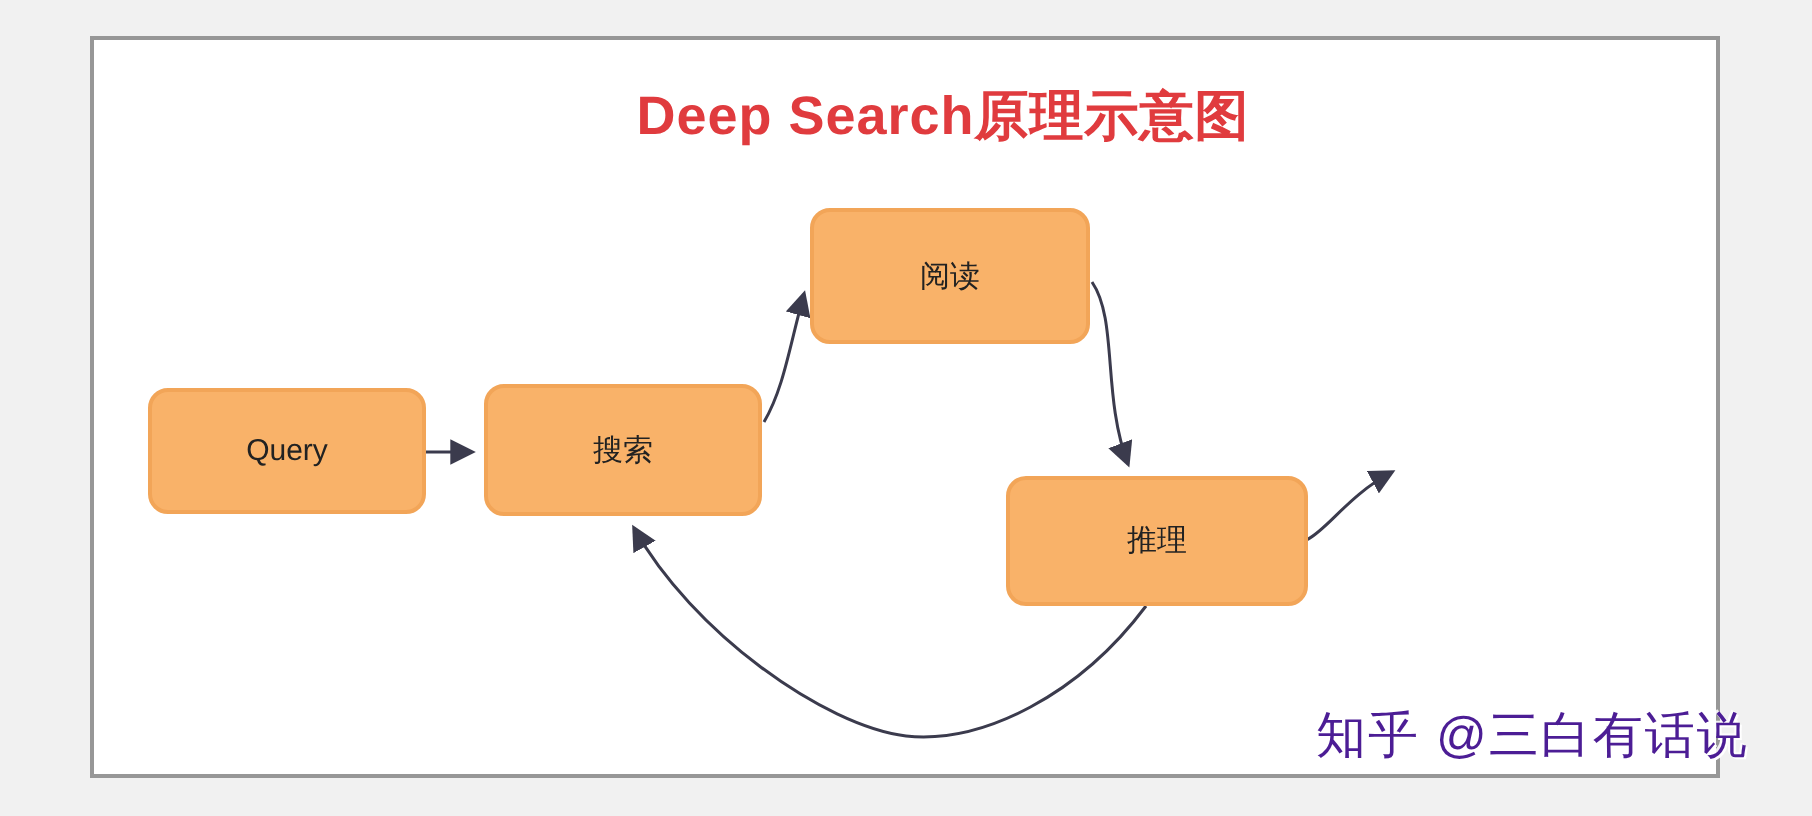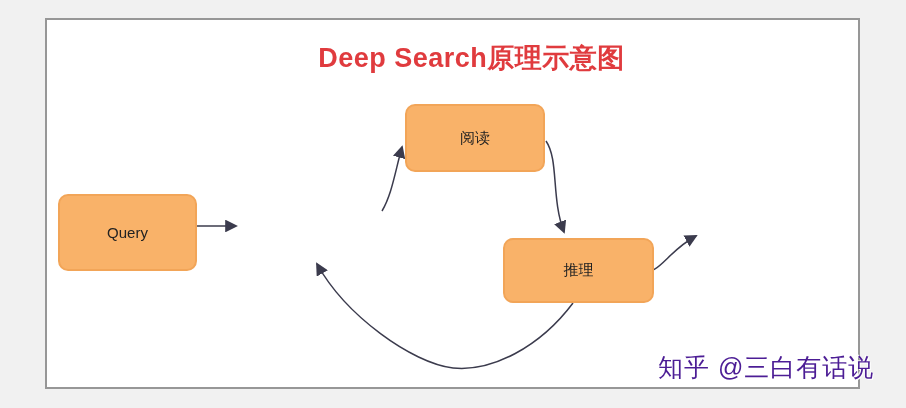--- a/index.html
+++ b/index.html
@@ -21,21 +21,21 @@
     letter-spacing:0.5px;
   }
   .node{
     position:absolute;box-sizing:border-box;
     background:var(--node-fill,#f9b269);
     border:2px solid var(--node-border,#f2a558);
     border-radius:10px;
     display:flex;align-items:center;justify-content:center;
     font-size:15px;color:#222222;
   }
-  #node-query {left:58px; top:194px;width:139px;height:77px;}
+  #node-query {left:74px; top:194px;width:139px;height:63px;}
   #node-search{left:242px;top:192px;width:139px;height:66px;}
   #node-read  {left:405px;top:104px;width:140px;height:68px;}
   #node-reason{left:503px;top:238px;width:151px;height:65px;}
   #node-answer{left:702px;top:204px;width:140px;height:66px;}
   svg.connectors{position:absolute;left:0;top:0;width:906px;height:408px;pointer-events:none;}
   svg.connectors path.edge{fill:none;stroke:var(--arrow-color,#3b3b4d);stroke-width:1.5;}
   .watermark{
     position:absolute;left:658px;top:351px;width:248px;
     font-size:25px;letter-spacing:1px;white-space:nowrap;
     color:#4c1d95;
@@ -61,20 +61,23 @@
     <path class="edge" d="M 382 211 C 392 194, 395 172, 402 147" marker-end="url(#arrow)"></path>
     <path class="edge" d="M 546 141 C 559 160, 551 198, 564 232" marker-end="url(#arrow)"></path>
     <path class="edge" d="M 640 271 C 659 277, 666 252, 696 236" marker-end="url(#arrow)"></path>
     <path class="edge" d="M 573 303 C 540 347, 492 372, 453 368 C 412 363, 346 316, 317 264" marker-end="url(#arrow)"></path>
   </svg>
 
   <div class="node" id="node-query">
     <span>Query</span>
   </div>
 
+  <div class="node" id="node-search">
+    <span>搜索</span>
+  </div>
 
   <div class="node" id="node-read">
     <span>阅读</span>
   </div>
 
   <div class="node" id="node-reason">
     <span>推理</span>
   </div>
 
 

